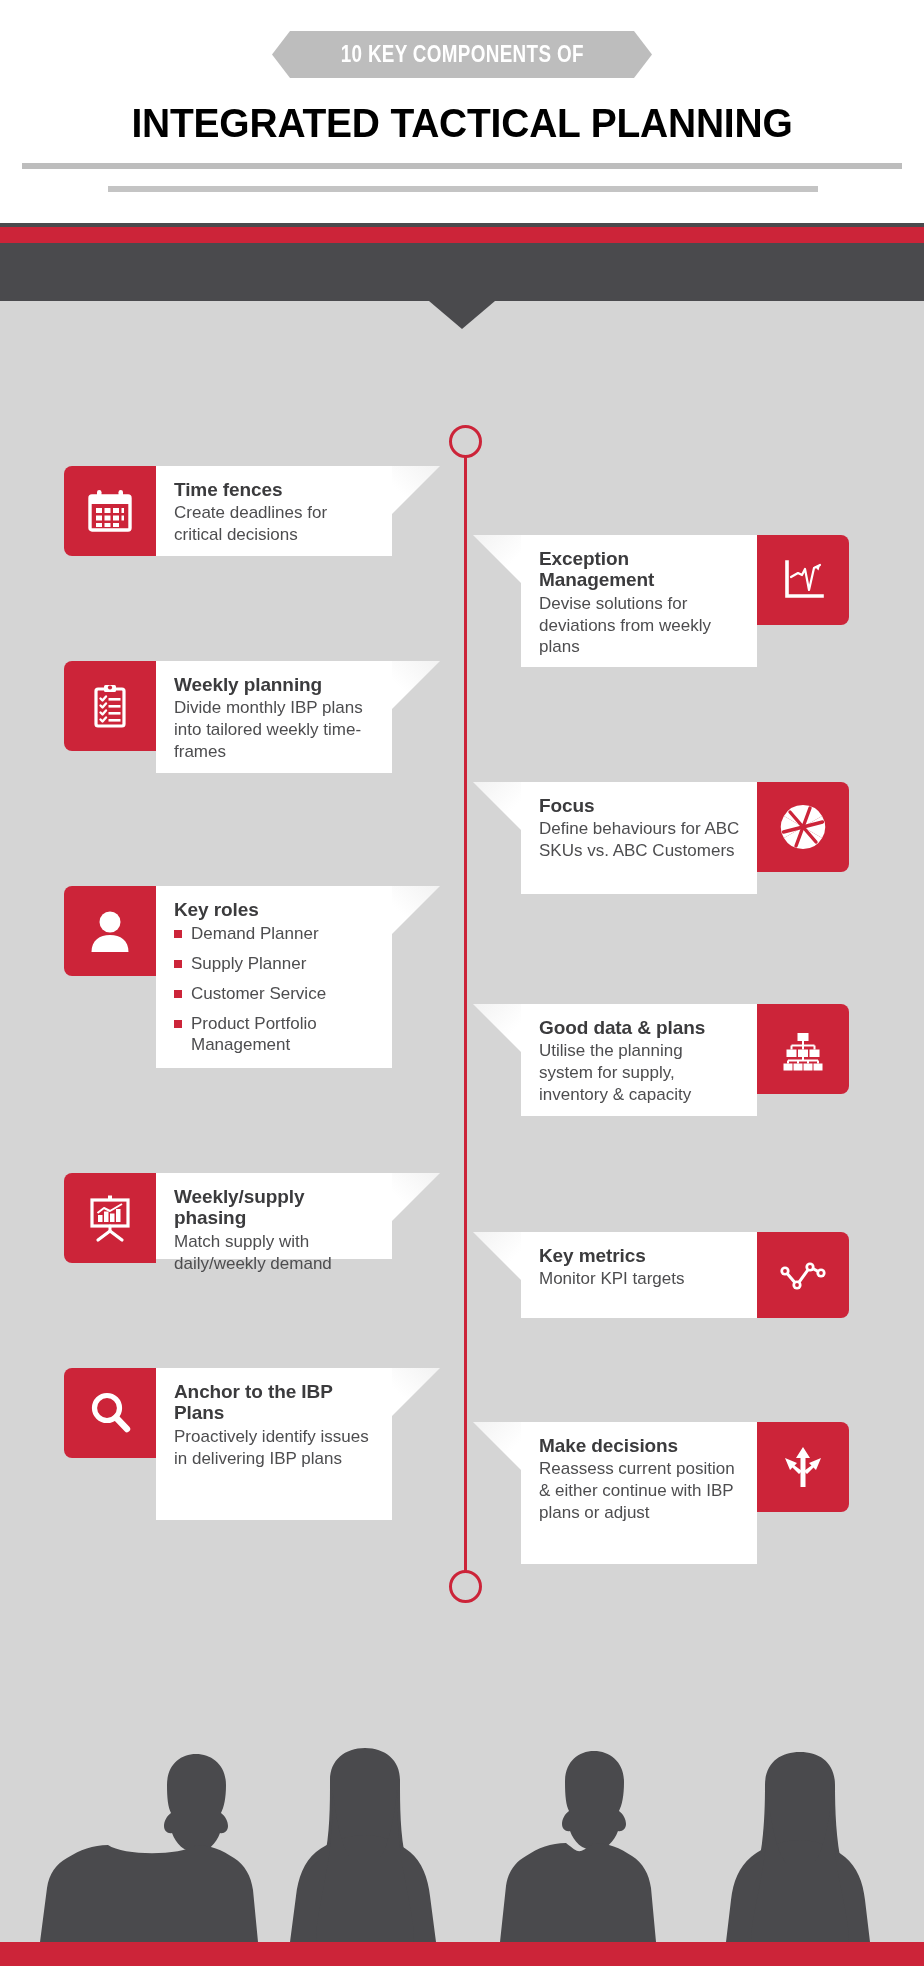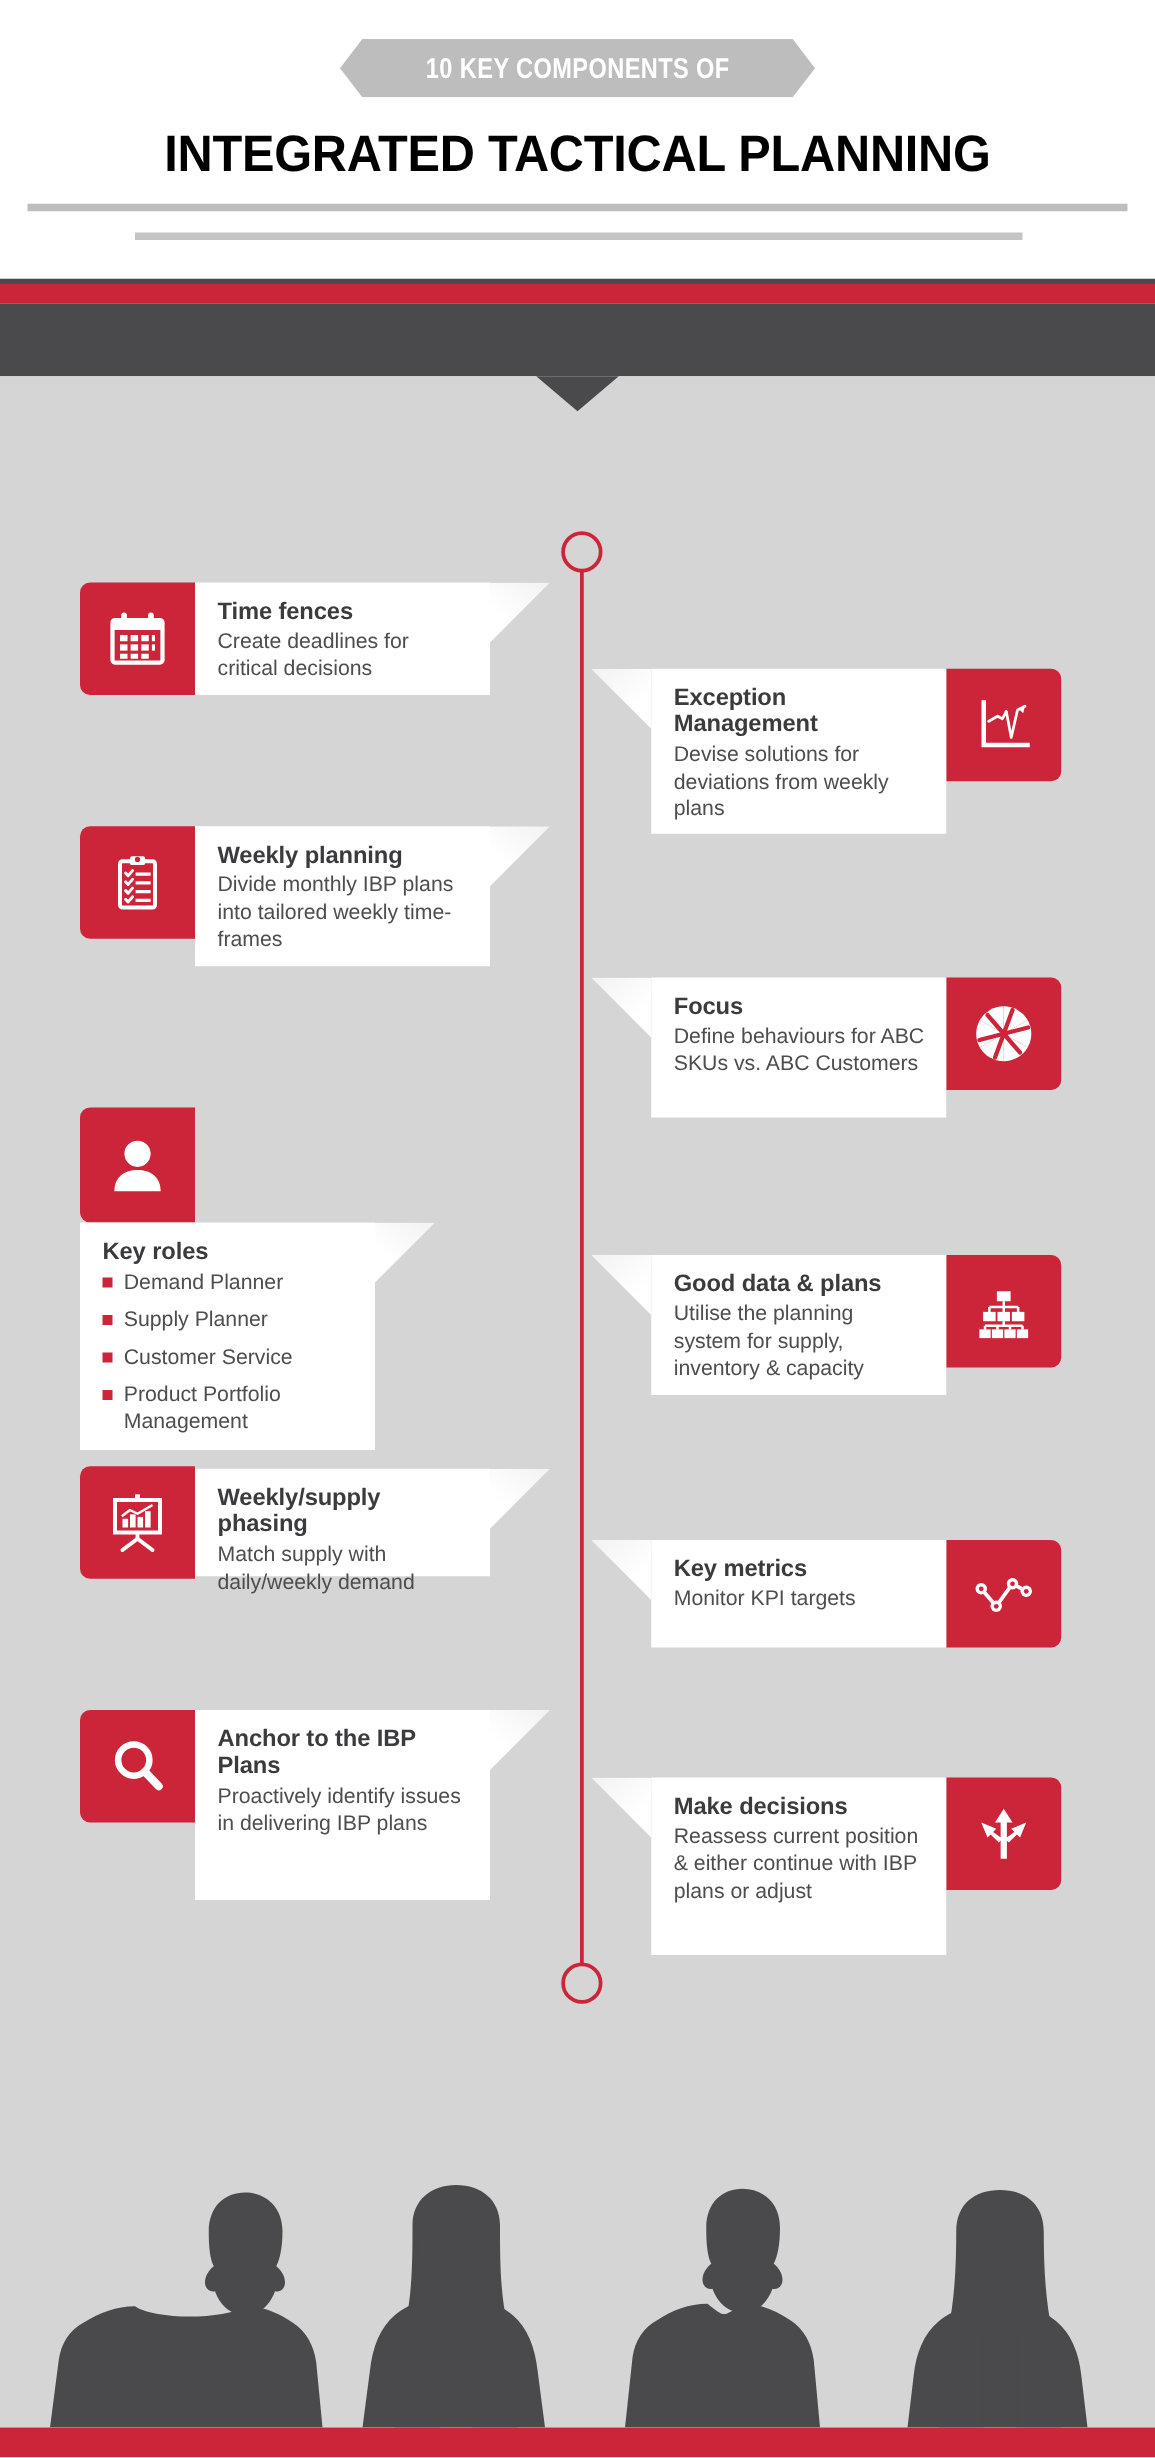--- a/index.html
+++ b/index.html
@@ -151,21 +151,21 @@
     background: #d5d5d5;
     box-sizing: border-box;
   }
   .timeline-dot.top { left: 449px; top: 425px; }
   .timeline-dot.bottom { left: 449px; top: 1570px; }
 
   
   .card {
     position: absolute;
     display: flex;
-    align-items: center;
+    align-items: flex-start;
   }
   .card-left { flex-direction: row; }
   .card-right { flex-direction: row; }
 
   .icon-box {
     width: 92px;
     flex: 0 0 92px;
     background: #cc2439;
     border-radius: 8px;
     display: flex;
@@ -391,21 +391,21 @@
           <path d="M26 26 L39 41"></path>
           <path d="M26 26 L19 45"></path>
           <path d="M26 26 L6.5 31"></path>
           <path d="M26 26 L13 11"></path>
         </g>
         <circle cx="26" cy="26" r="22" fill="none" stroke="#cc2439" stroke-width="0"></circle>
       </svg>
     </div>
   </div>
 
-  <div class="card card-left" style="left:64px; top:886px;flex-direction:column;">
+  <div class="card card-left" style="left:64px; top:886px;">
     <div class="icon-box" style="height:90px;">
       <svg class="ico" width="50" height="50" viewBox="0 0 50 50" aria-hidden="true">
         <circle cx="25" cy="16" r="10.5" fill="#fff"></circle>
         <path d="M6.5 46 C6.5 34.5 14.5 29 25 29 C35.5 29 43.5 34.5 43.5 46 Z" fill="#fff"></path>
       </svg>
     </div>
     <div class="panel" style="height:182px;">
       <div class="flag flag-right"></div>
       <p class="card-title">Key roles</p>
       <ul class="bullets">

